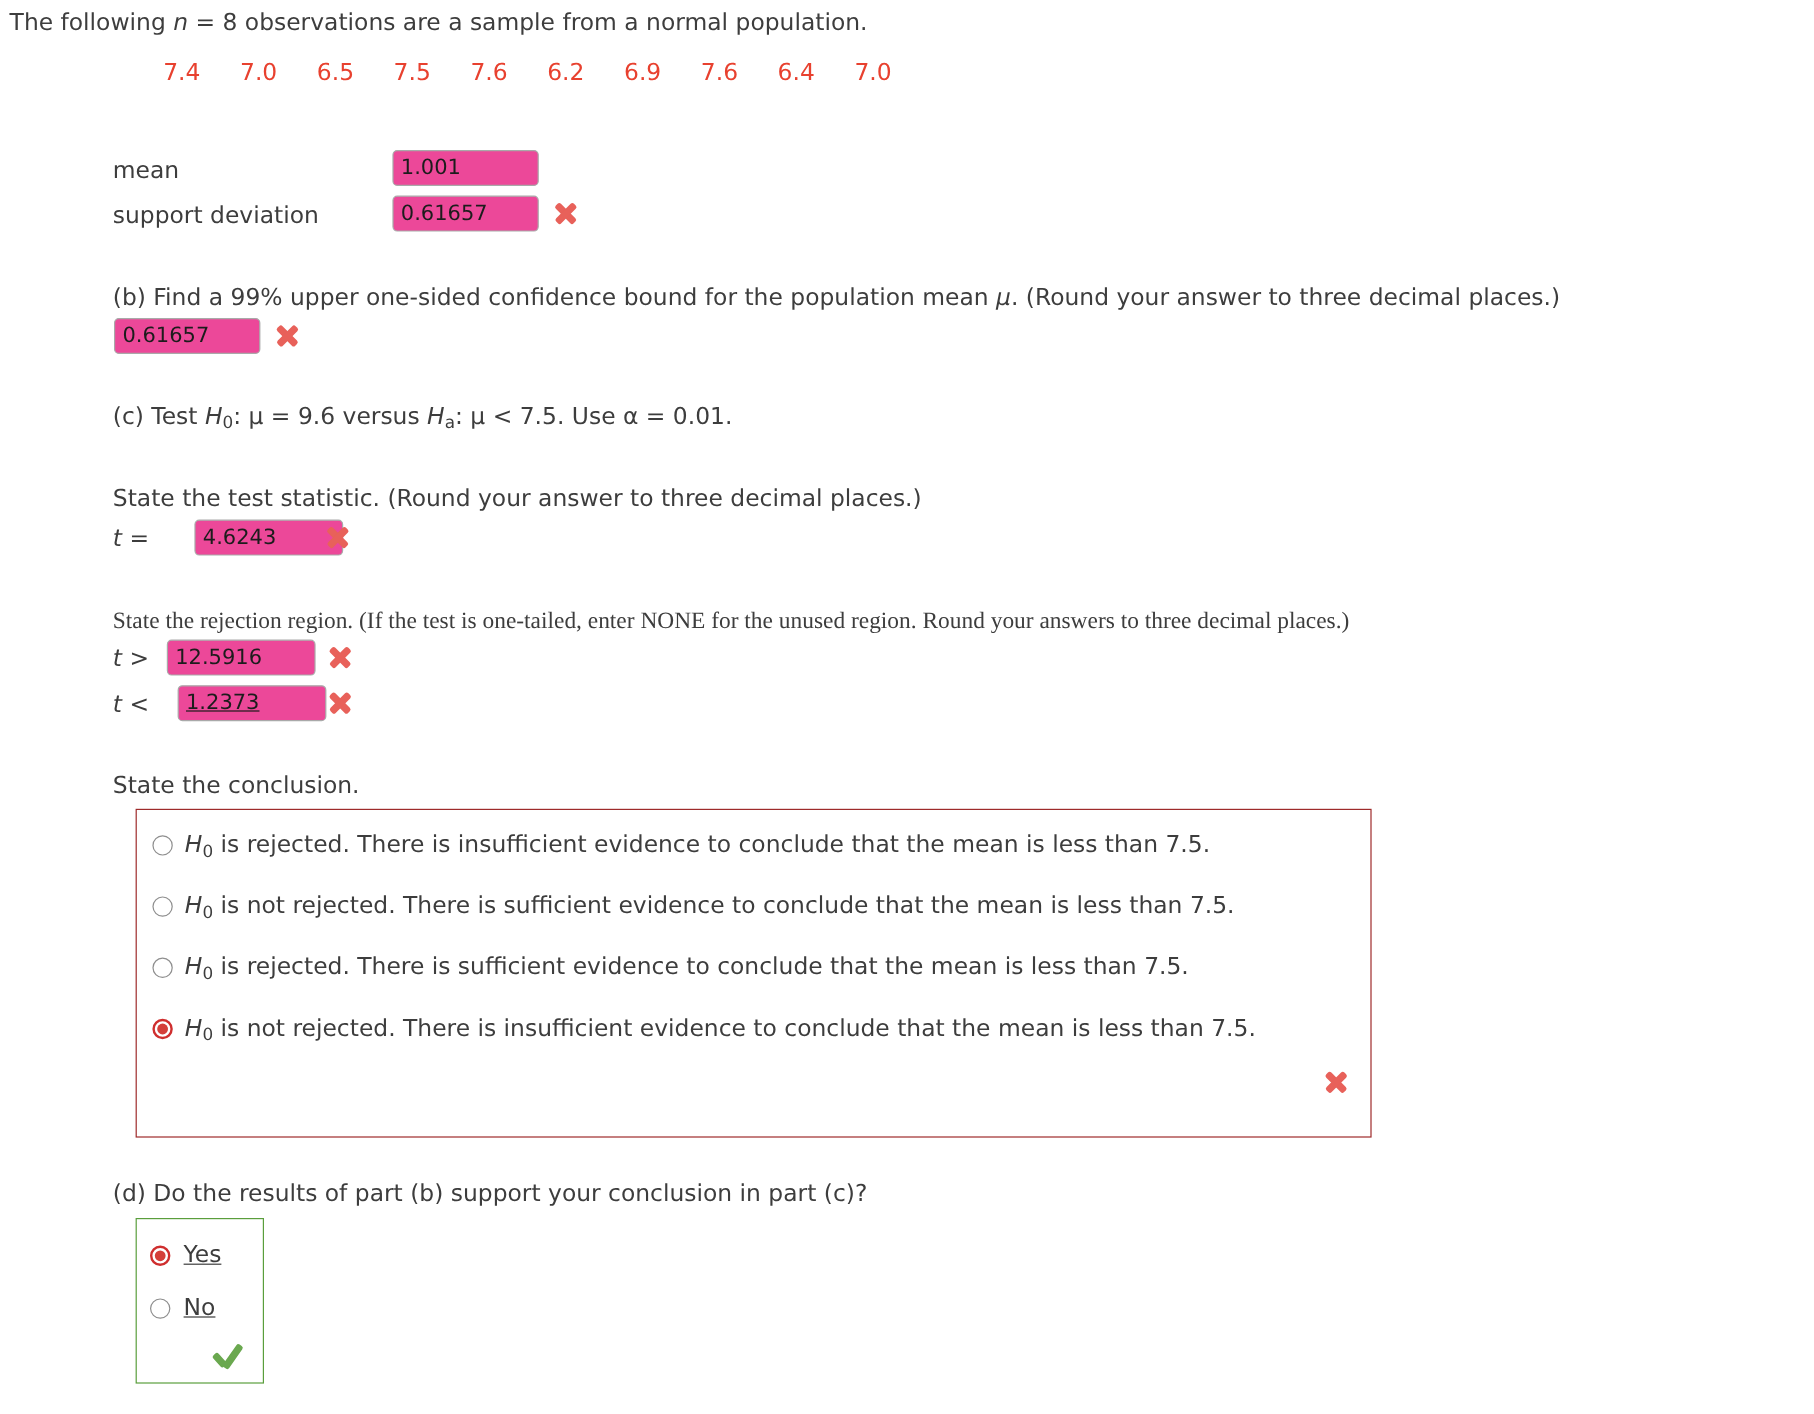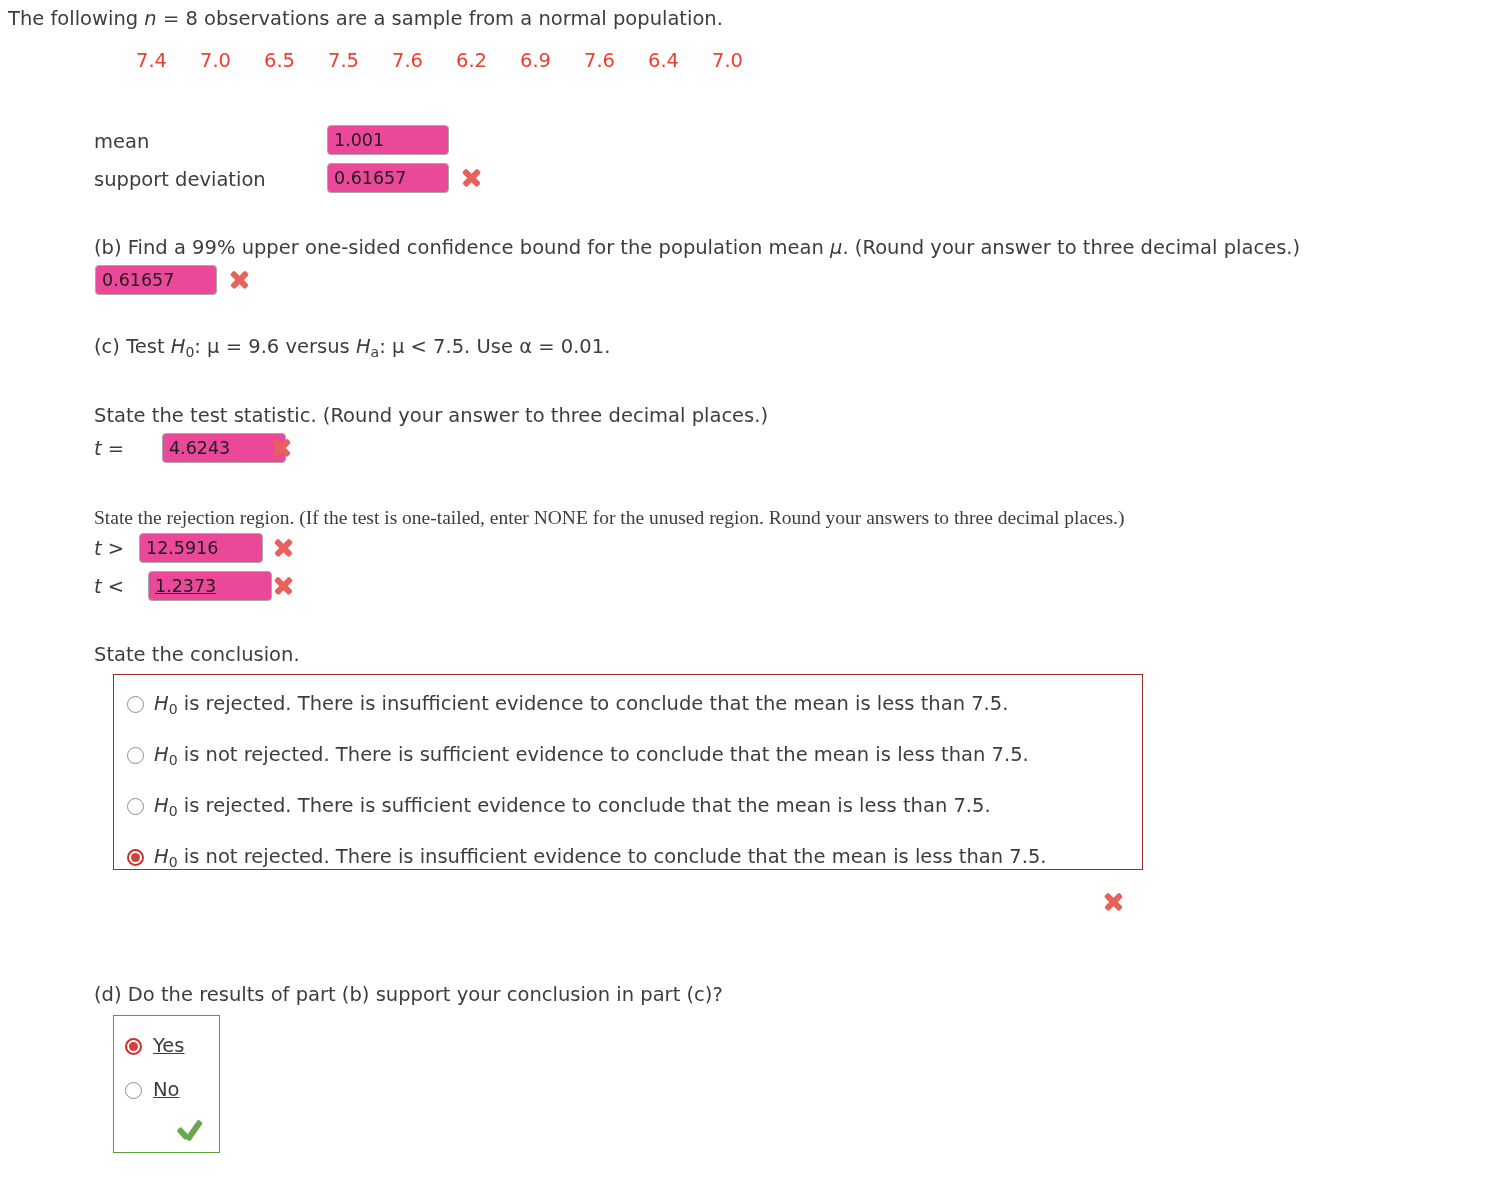--- a/index.html
+++ b/index.html
@@ -139,21 +139,21 @@
     margin-left: -4.5px; margin-top: -4.5px;
     border-radius: 50%;
     background: #d43f3a;
   }
 
   .choice-box {
     position: absolute;
     left: 113px;
     top: 674px;
     width: 1030px;
-    height: 196px;
+    height: 274px;
     box-sizing: border-box;
     border: 1.6px solid #9e2b2b;
     background: #ffffff;
   }
   .choice {
     position: absolute;
     left: 13px;
     white-space: nowrap;
     font-size: 19.5px;
     color: #3d3d3d;

